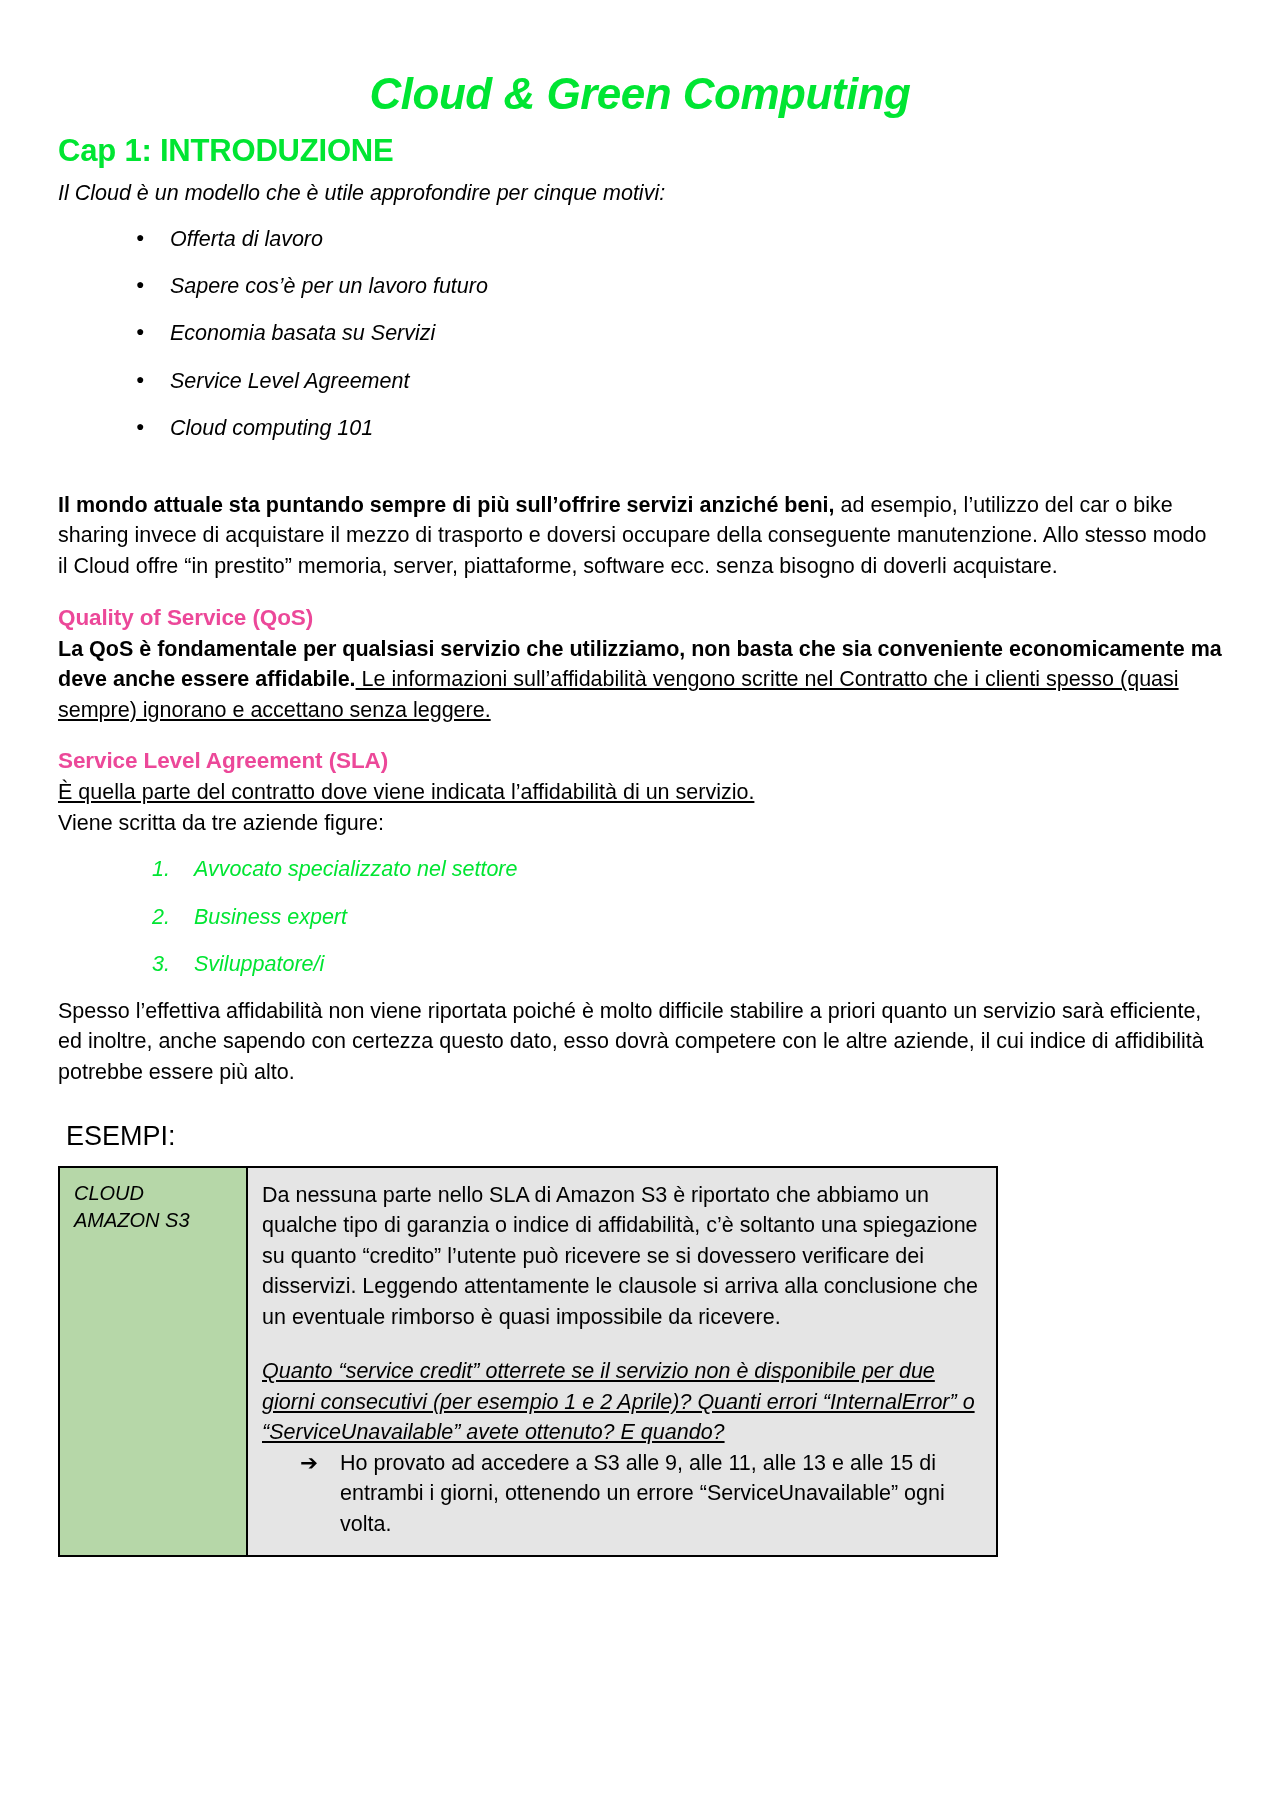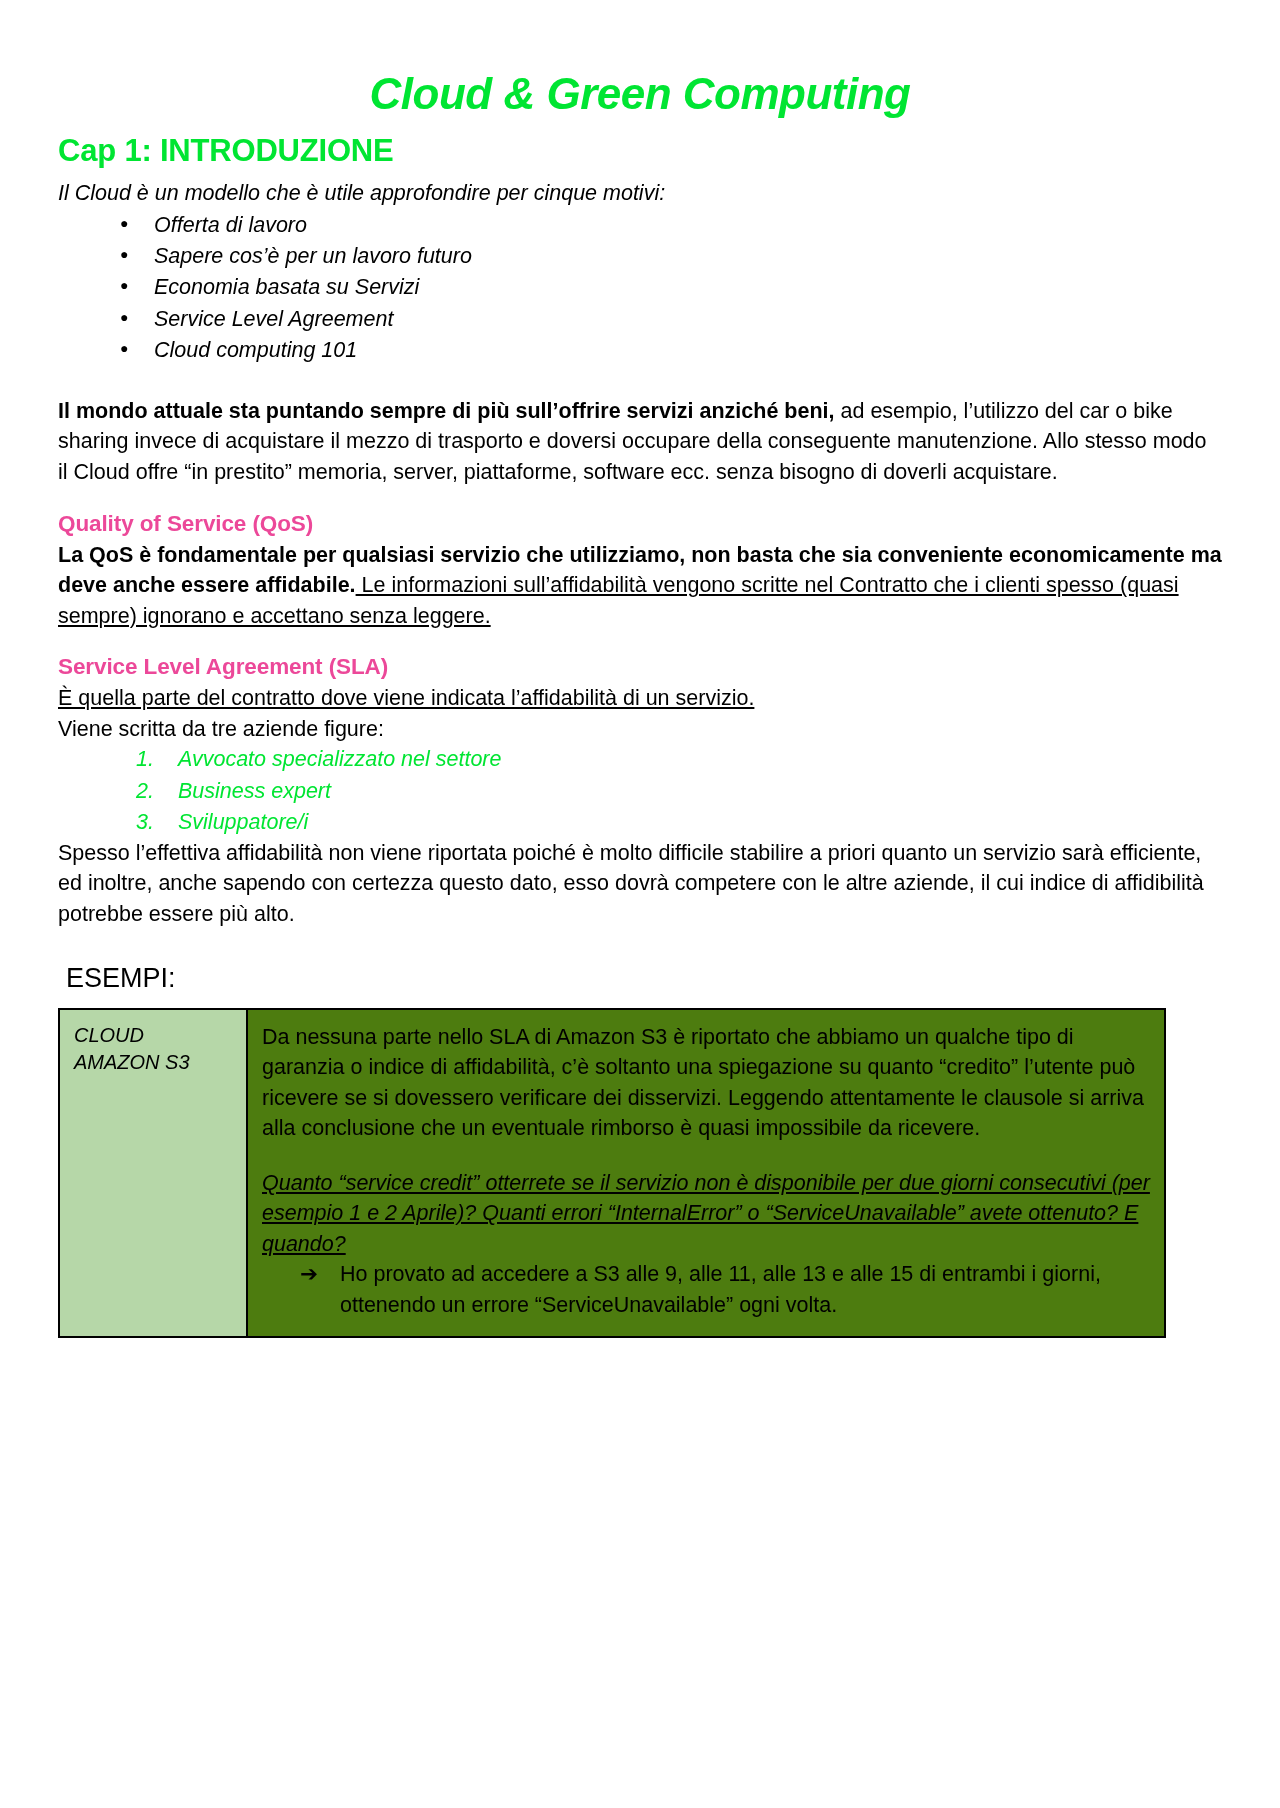--- a/index.html
+++ b/index.html
@@ -44,21 +44,21 @@
     color: #ec4899;
     font-weight: bold;
     font-size: 22.5px;
     margin: 0 0 2px 0;
     line-height: 1.25;
     letter-spacing: -0.1px;
   }
   p, li {
     font-size: 21.5px;
     line-height: 1.42;
-    margin: 0;
+    margin: 16px;
   }
   .italic { font-style: italic; }
   .bold { font-weight: bold; }
   .under { text-decoration: underline; }
 
   p.lead {
     font-style: italic;
     font-size: 21.5px;
     margin: 0 0 2px 0;
   }
@@ -112,39 +112,39 @@
     font-style: italic;
   }
 
   p.esempi-label {
     margin: 0 0 10px 8px;
     font-size: 27px;
   }
 
   table.example-table {
     border-collapse: collapse;
-    width: 1108px;
+    width: 940px;
     margin: 0;
     table-layout: fixed;
   }
   table.example-table td {
     border: 2px solid #000000;
     vertical-align: top;
     padding: 12px 14px 16px 14px;
   }
   td.label-cell {
     width: 158px;
     background: #b6d7a8;
     font-style: italic;
     font-size: 20px;
     line-height: 1.35;
     padding-left: 16px;
   }
   td.content-cell {
-    background: #4d7c0f;
+    background: #e5e5e5;
     font-size: 21.5px;
     line-height: 1.42;
     padding-left: 16px;
     padding-right: 18px;
   }
   .cell-par { margin: 0; }
   .cell-gap { height: 24px; }
   .arrow-item {
     margin: 0;
     padding-left: 78px;

